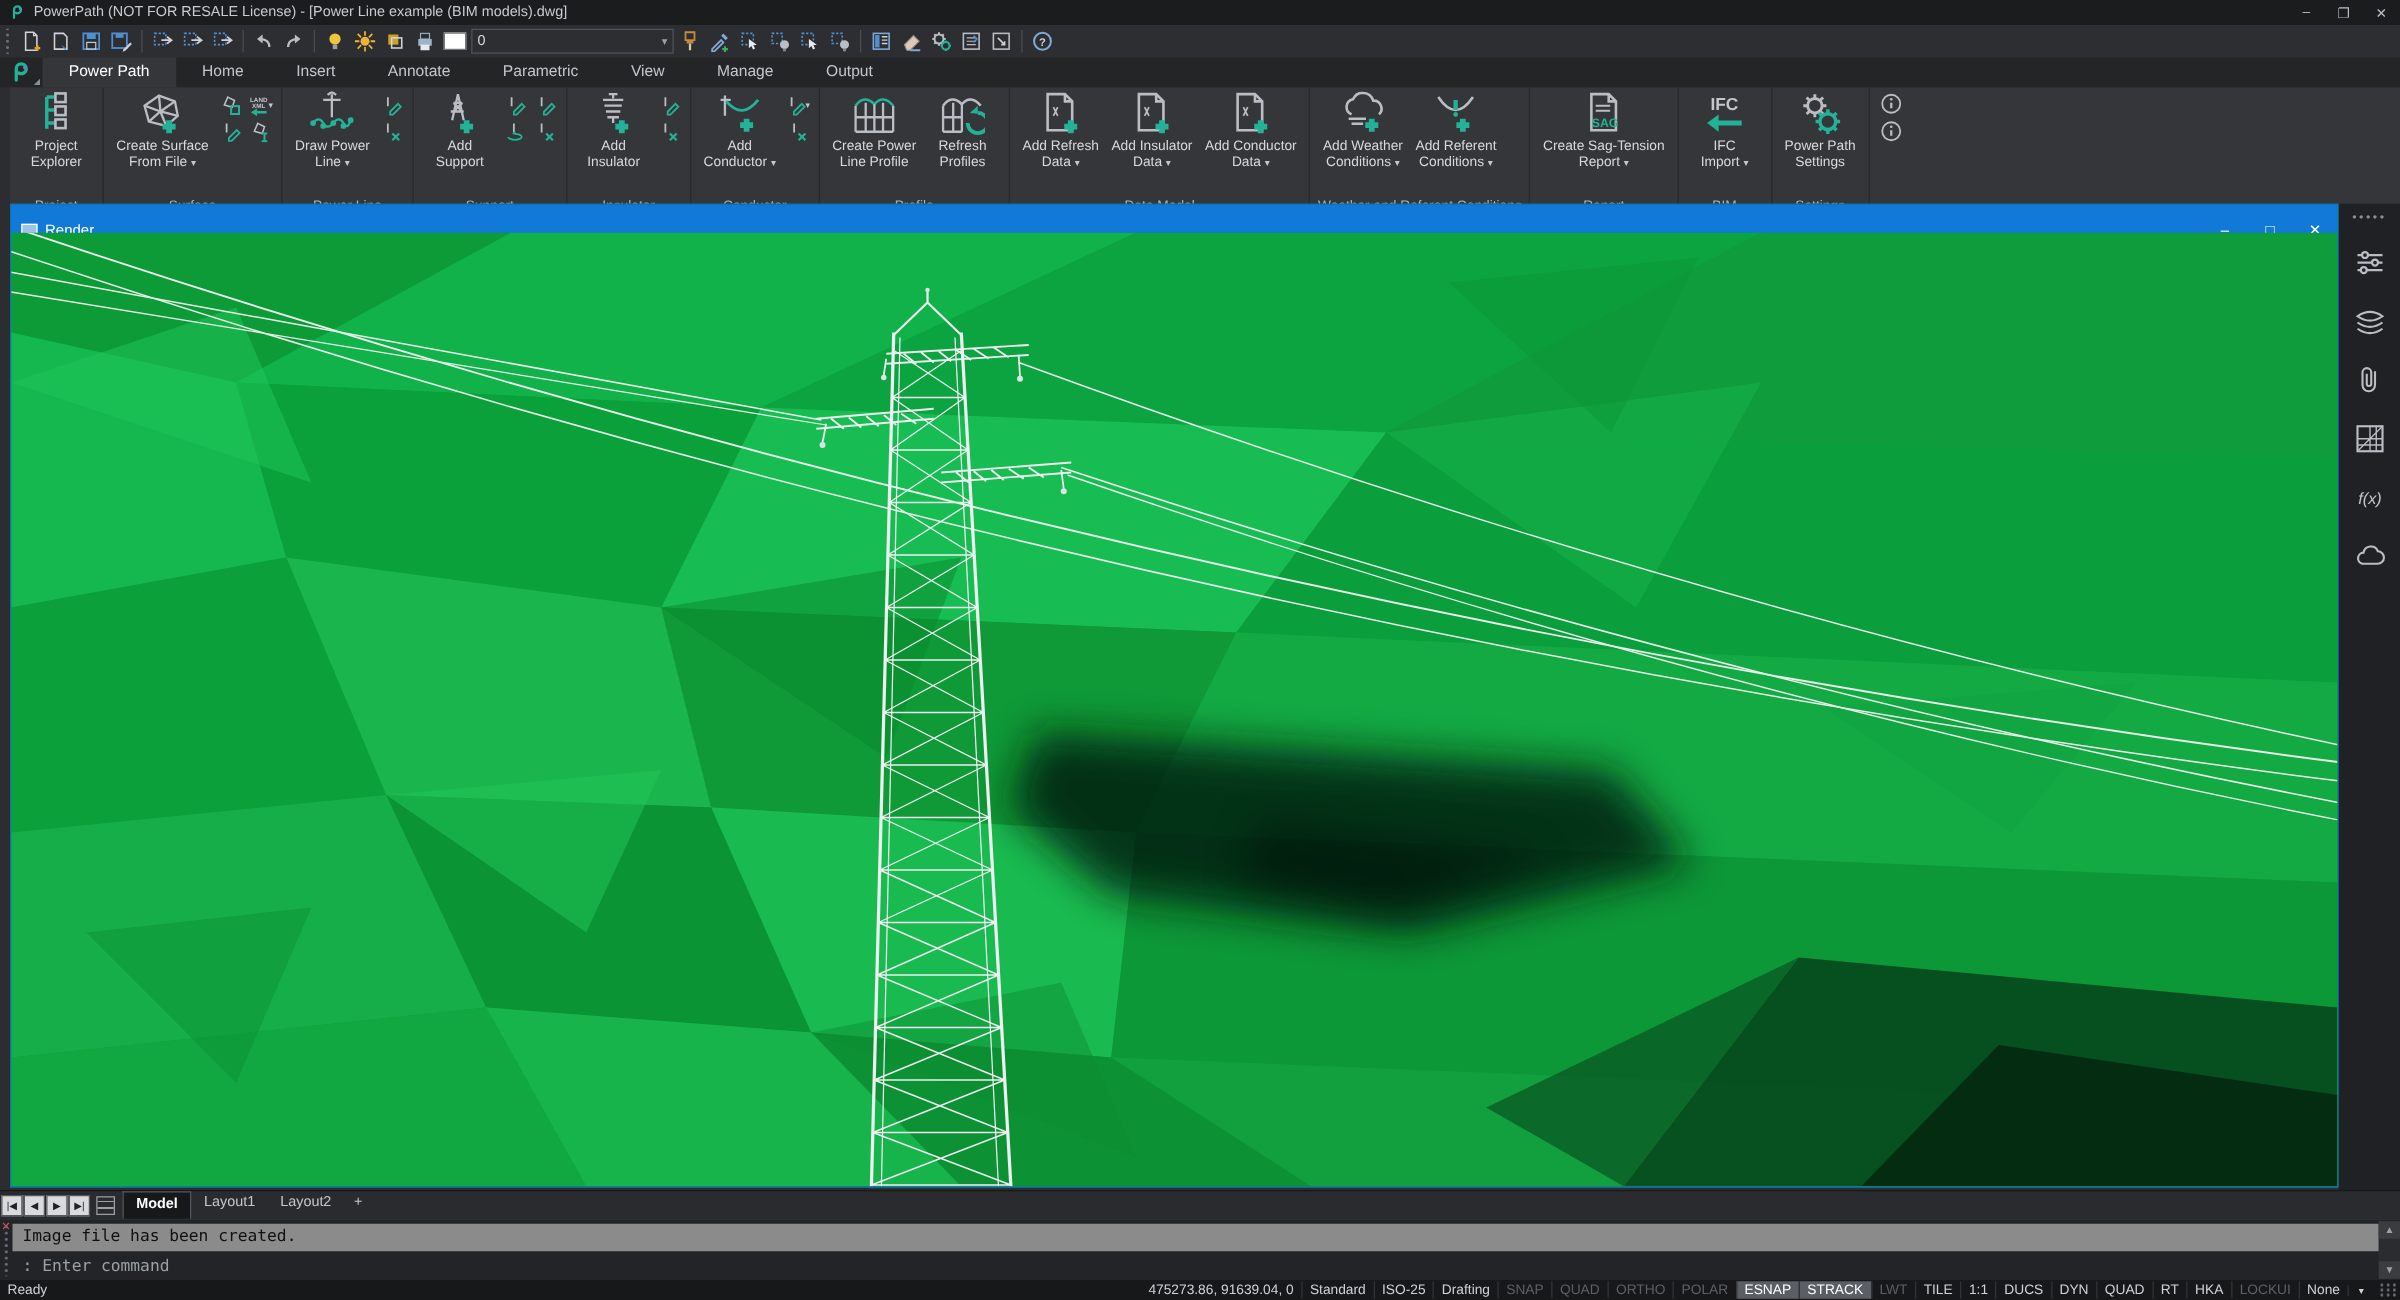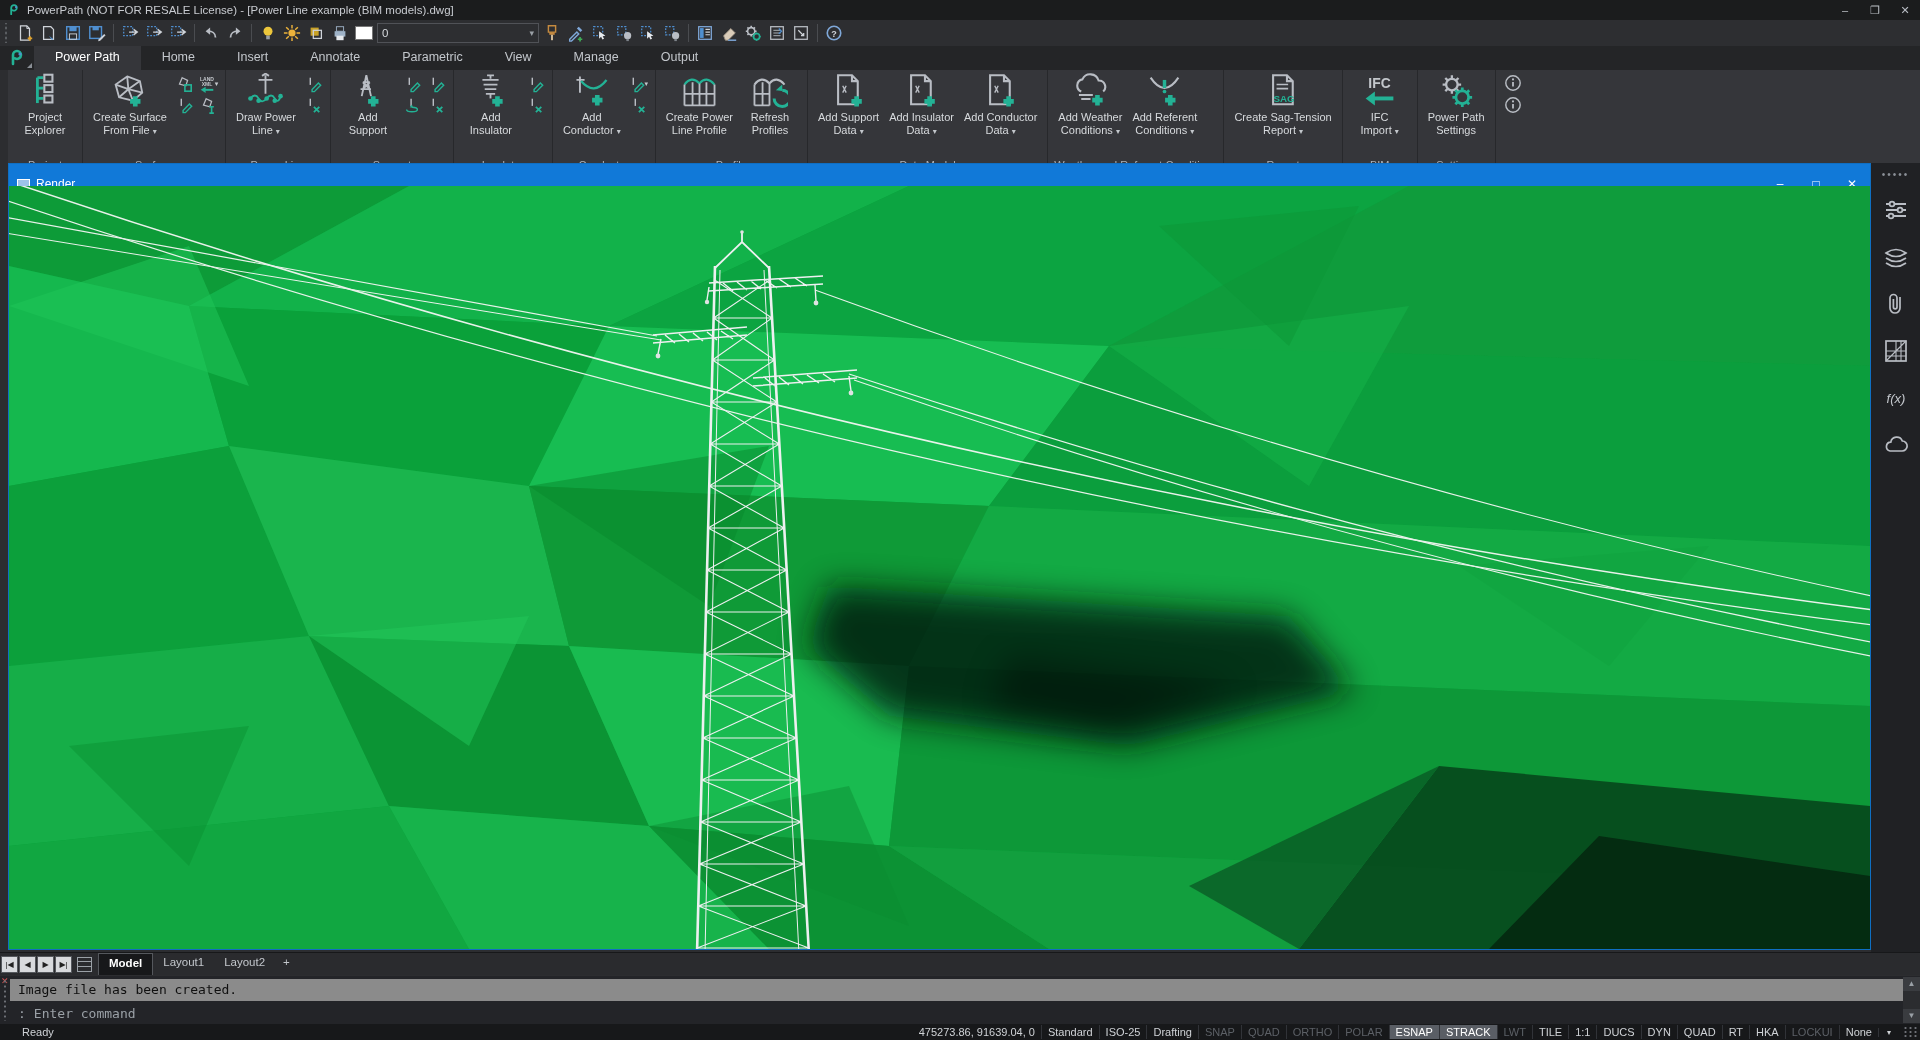--- a/index.html
+++ b/index.html
@@ -76,21 +76,21 @@
   #cmdgrip { position:absolute; left:1px; top:3px; width:8px; height:42px; background-image:radial-gradient(circle,#6d7076 1px,transparent 1.2px); background-size:4px 5px; background-repeat:repeat-y; background-position:center top; }
   #cmdclose { position:absolute; left:1px; top:1px; color:#c55; font-size:9px; line-height:9px; }
   #cmdhist { position:absolute; left:10px; top:3px; width:1893px; height:22px; background:#8b8b8b; color:#101010; font-family:"DejaVu Sans Mono",monospace; font-size:13px; line-height:22px; padding-left:8px; }
   #cmdline { position:absolute; left:10px; top:28px; width:1893px; height:19px; color:#9aa0a6; font-family:"DejaVu Sans Mono",monospace; font-size:13px; line-height:19px; padding-left:8px; display:flex; gap:8px; }
   #cmdline .ph { }
   #cmdscroll { position:absolute; right:0; top:1px; width:17px; height:46px; background:#2b2c2f; display:flex; flex-direction:column; justify-content:space-between; }
   #cmdscroll span { height:14px; text-align:center; font-size:8px; color:#9aa0a6; background:#3a3c40; line-height:14px; }
 
   
   #status { position:absolute; left:0; top:1024px; width:1920px; height:16px; background:#17181a; display:flex; align-items:center; font-size:11px; color:#cfd2d6; }
-  #status .ready { margin-left:22px; }
+  #status .ready { margin-left:6px; }
   #status .spacer { flex:1; }
   .sitem { padding:0 6px; height:14px; line-height:14px; border-left:1px solid #313338; white-space:nowrap; }
   .sitem.off { color:#5c6066; }
   .sitem.pressed { background:#5a5e65; color:#fff; }
   .sitem.coords { border:none; }
   .sgrip { width:14px; height:12px; margin:0 3px 0 4px; background-image:radial-gradient(circle,#6d7076 1px,transparent 1.2px); background-size:5px 4px; }
   .scar { font-size:8px; padding:0 8px; border-left:1px solid #313338; }
 
   text { font-family:"Liberation Sans",sans-serif; }
 </style>
@@ -714,21 +714,21 @@
     </div>
         </div>
     <div class="panel-cap">Profile</div>
   </div>
       <div class="panel">
     <div class="panel-body">
           <div class="rbtn">
       <svg class="ric" viewBox="0 0 32 32">
               <use href="#r-docplus"></use>
             </svg>
-      <div class="rlbl">Add Support</div>
+      <div class="rlbl">Add Refresh</div>
       <div class="rlbl">Data <span class="caret">▾</span></div>
     </div>
           <div class="rbtn">
       <svg class="ric" viewBox="0 0 32 32">
               <use href="#r-docplus"></use>
             </svg>
       <div class="rlbl">Add Insulator</div>
       <div class="rlbl">Data <span class="caret">▾</span></div>
     </div>
           <div class="rbtn">

